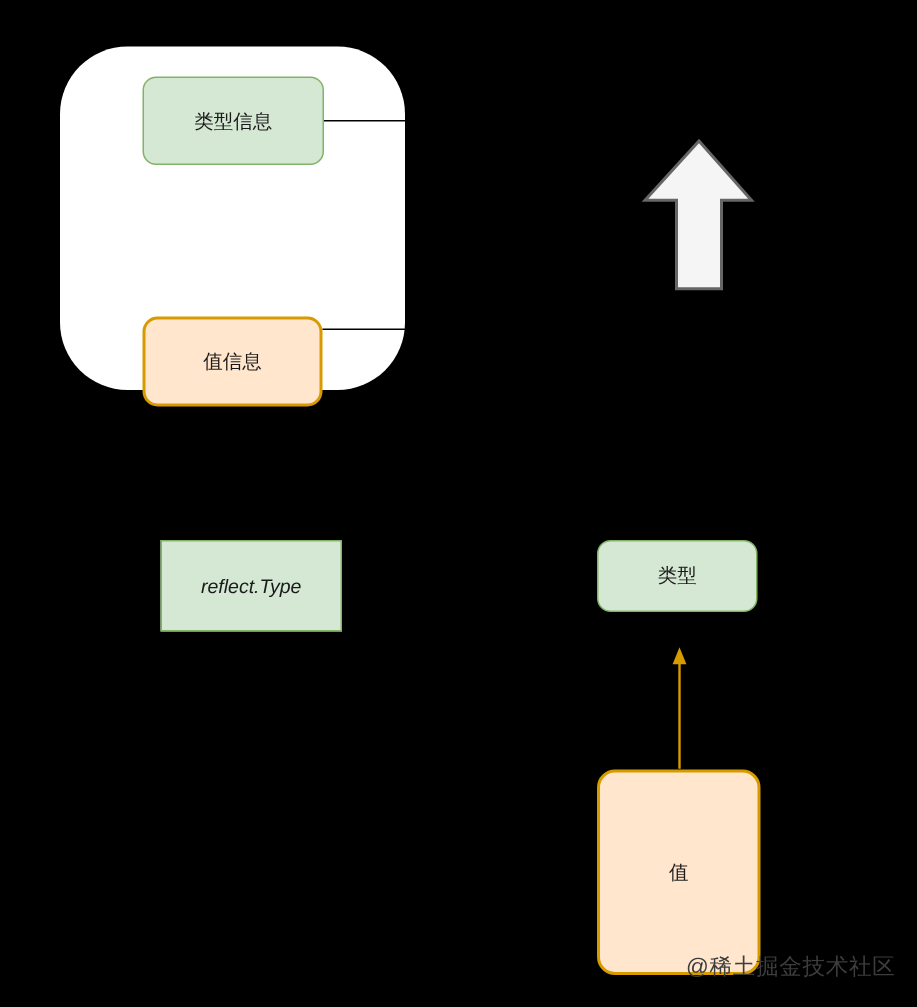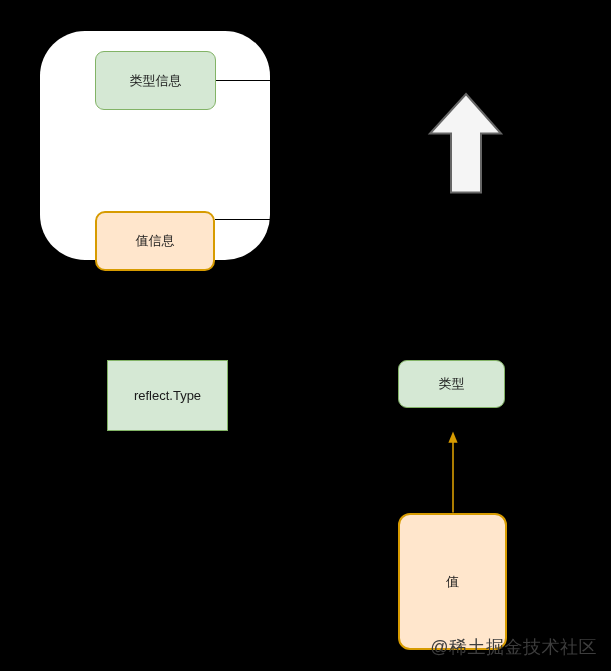--- a/index.html
+++ b/index.html
@@ -32,40 +32,40 @@
   }
   
   .n-type-info  { left: 55px; top: 20px;  width: 121px; height: 59px;
                   background: #d5e8d4; border: 1.5px solid #82b366; border-radius: 9px; }
   .n-value-info { left: 55px; top: 160px; width: 120px; height: 60px;
                   background: #ffe6cc; border: 2px solid #d79b00; border-radius: 10px; margin-top: 20px; }
   .panel-link { position: absolute; height: 0; border-top: 1.6px solid #000; }
   .link-type  { left: 176px; top: 49px;  width: 54px; }
   .link-value { left: 175px; top: 188px; width: 55px; }
   
-  .n-reflect-type  { left: 107px; top: 360px; width: 121px; height: 71px;
-                     background: #d5e8d4; border: 1.5px solid #82b366; }
+  .n-reflect-type  { left: 107px; top: 360px; width: 121px; height: 61px;
+                     background: #d5e8d4; border: 1.5px solid #82b366; font-style: italic; }
   .n-reflect-value { left: 108px; top: 549px; width: 119px; height: 61px;
                      background: #ffe6cc; border: 2px solid #d79b00; }
   .n-type  { left: 398px; top: 360px; width: 107px; height: 48px;
              background: #d5e8d4; border: 1.5px solid #82b366; border-radius: 9px; }
   .n-value { left: 398px; top: 513px; width: 109px; height: 137px;
              background: #ffe6cc; border: 2px solid #d79b00; border-radius: 12px; }
   
   .overlay {
     position: absolute; left: 0; top: 0;
     width: 611px; height: 671px;
     pointer-events: none;
   }
   .big-arrow  { stroke: #666666; stroke-width: 2; stroke-linejoin: miter; }
   .conn-line  { stroke: #d79b00; stroke-width: 1.6; }
   .watermark {
     position: absolute;
     right: 14px; top: 635px;
-    font-size: 18px;
+    font-size: 15px;
     letter-spacing: 0.5px;
     color: #3d3d3d;
     z-index: 5;
   }
 </style>
 </head>
 <body>
 
 <div id="stage">
 

